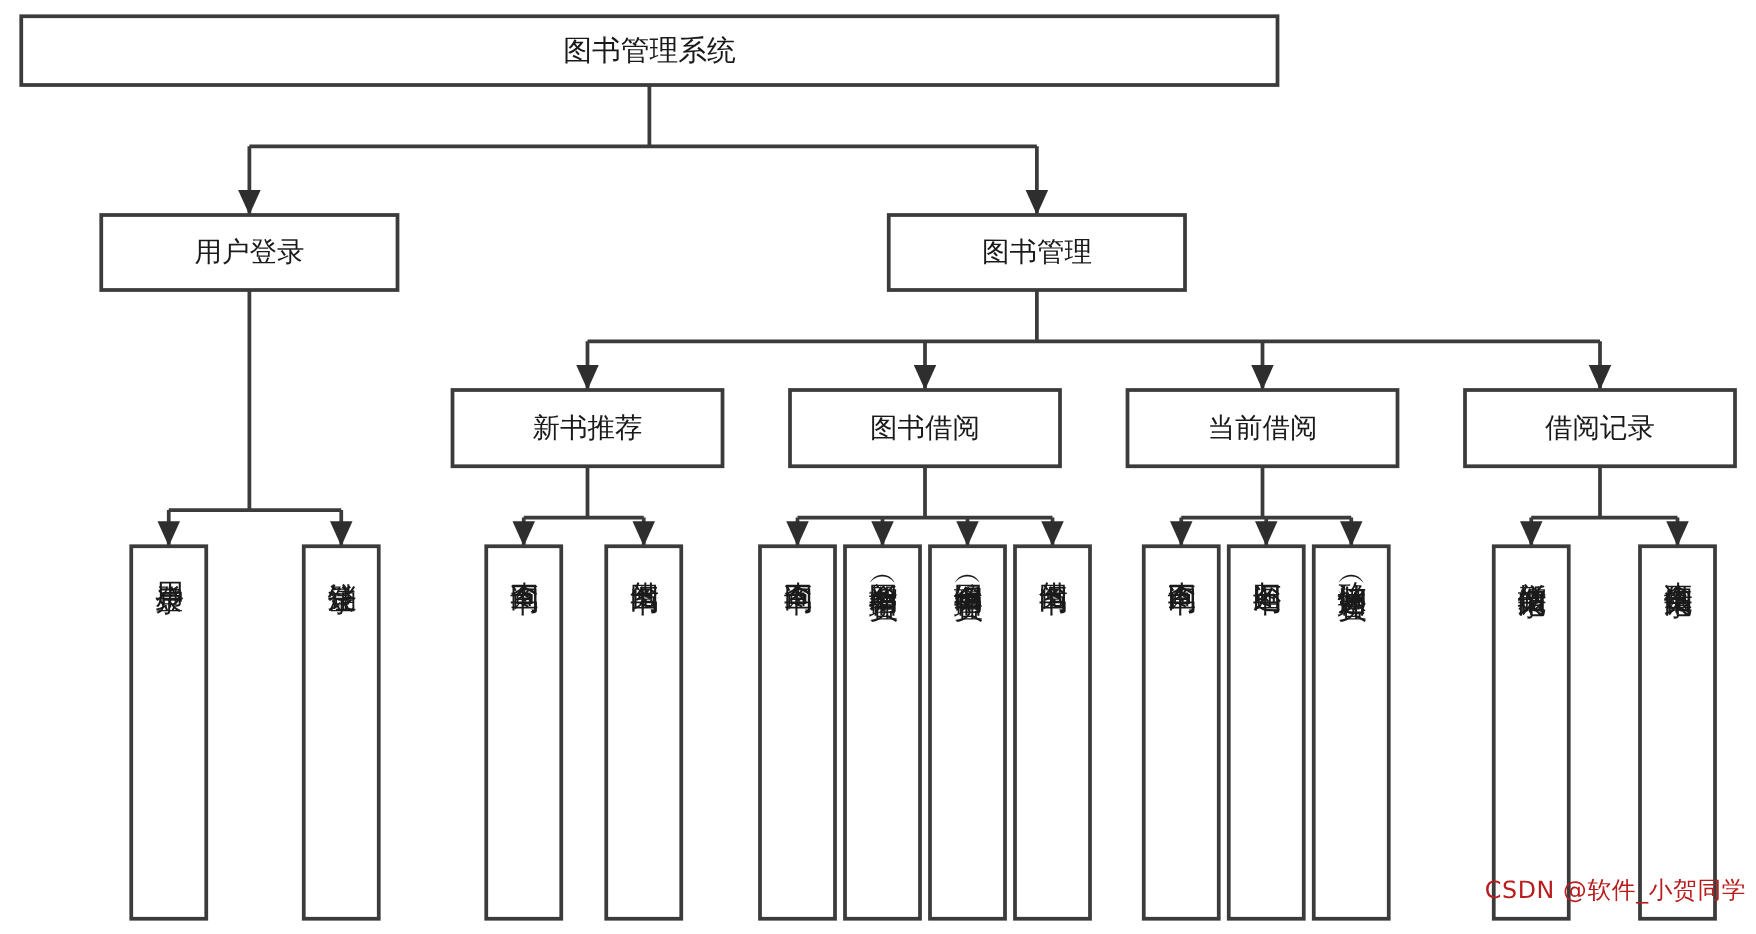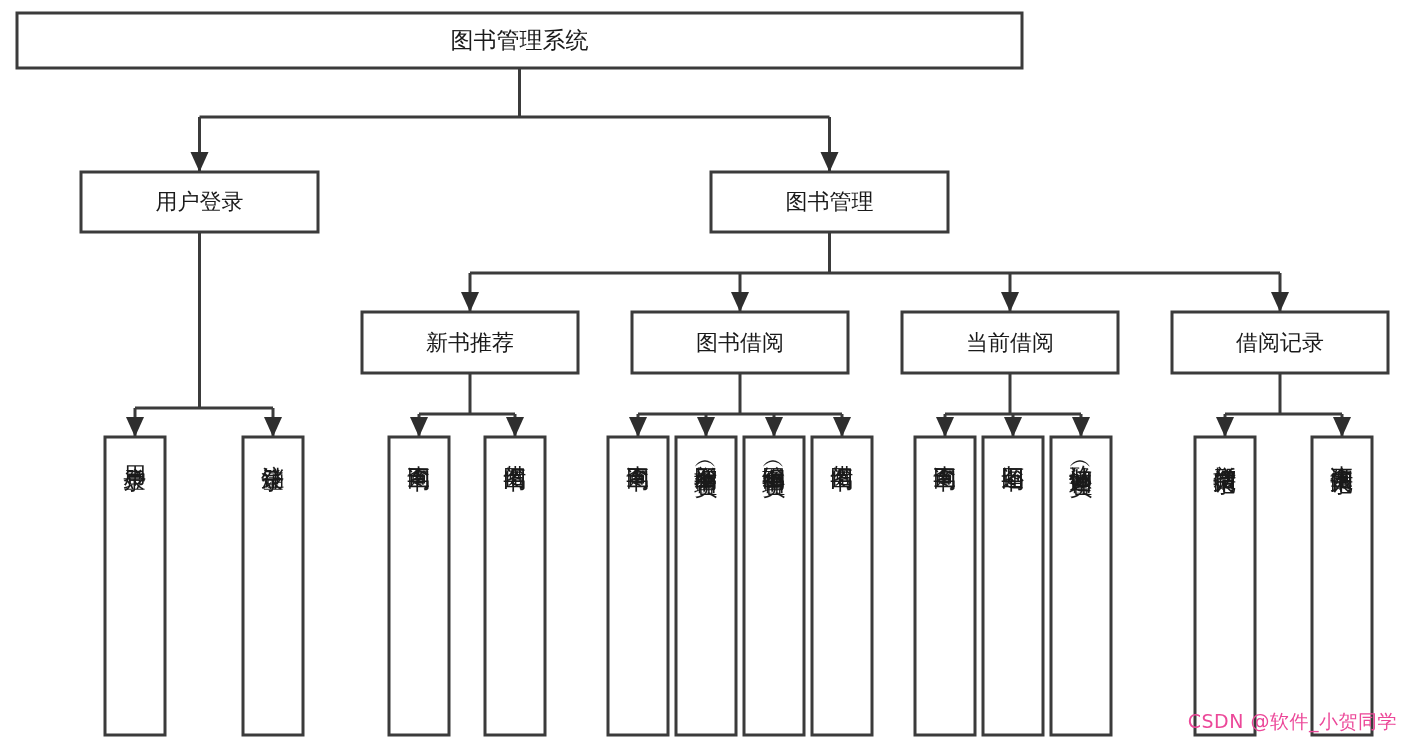--- a/index.html
+++ b/index.html
@@ -71,24 +71,24 @@
     font-family: "DejaVu Sans", "Liberation Sans", sans-serif;
     font-size: 23px;
     line-height: 1.06;
     letter-spacing: 1.5px;
     color: #1a1a1a;
     white-space: nowrap;
   }
   .watermark {
     position: absolute;
     right: 8px;
-    bottom: 12px;
+    bottom: 22px;
     font-family: "DejaVu Sans", "Liberation Sans", sans-serif;
     font-size: 19px;
-    color: #ec4899;
+    color: #b91c1c;
     white-space: nowrap;
     letter-spacing: 0.5px;
   }
 </style>
 </head>
 <body>
 
 <div id="diagram-root">
   <svg class="diagram" id="diagram-svg" viewBox="0 0 1405 747" xmlns="http://www.w3.org/2000/svg">
       <rect x="17" y="13" width="1005" height="55" class="node-box-root"></rect>

